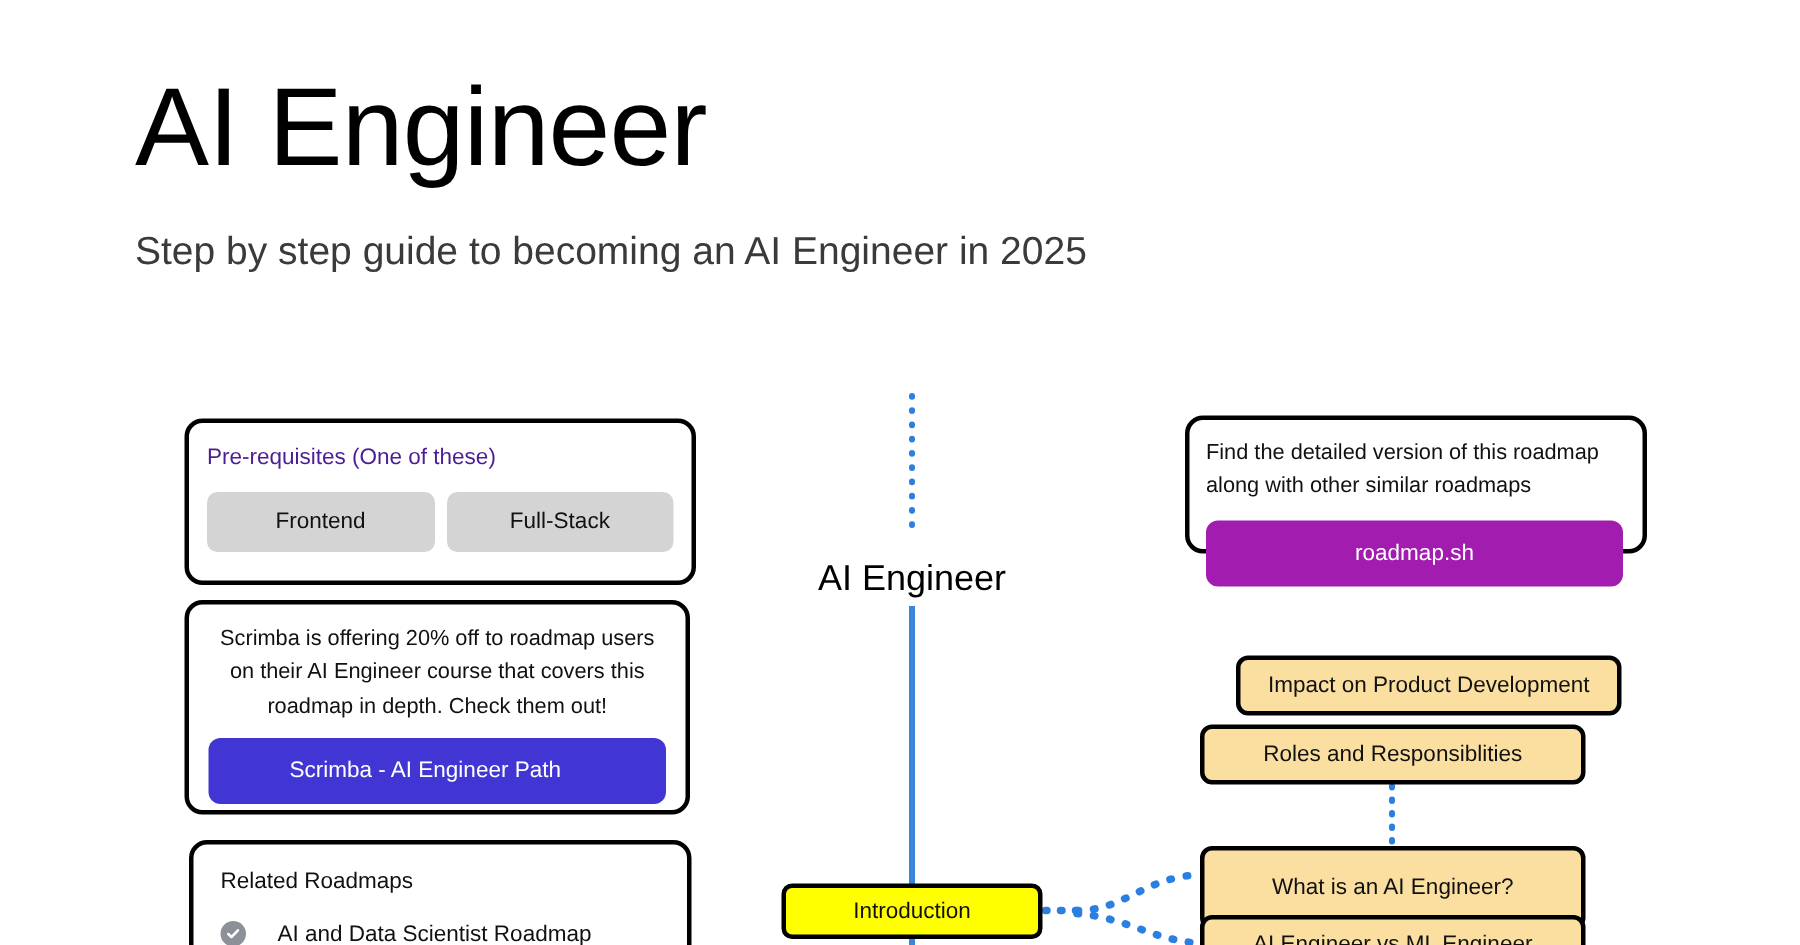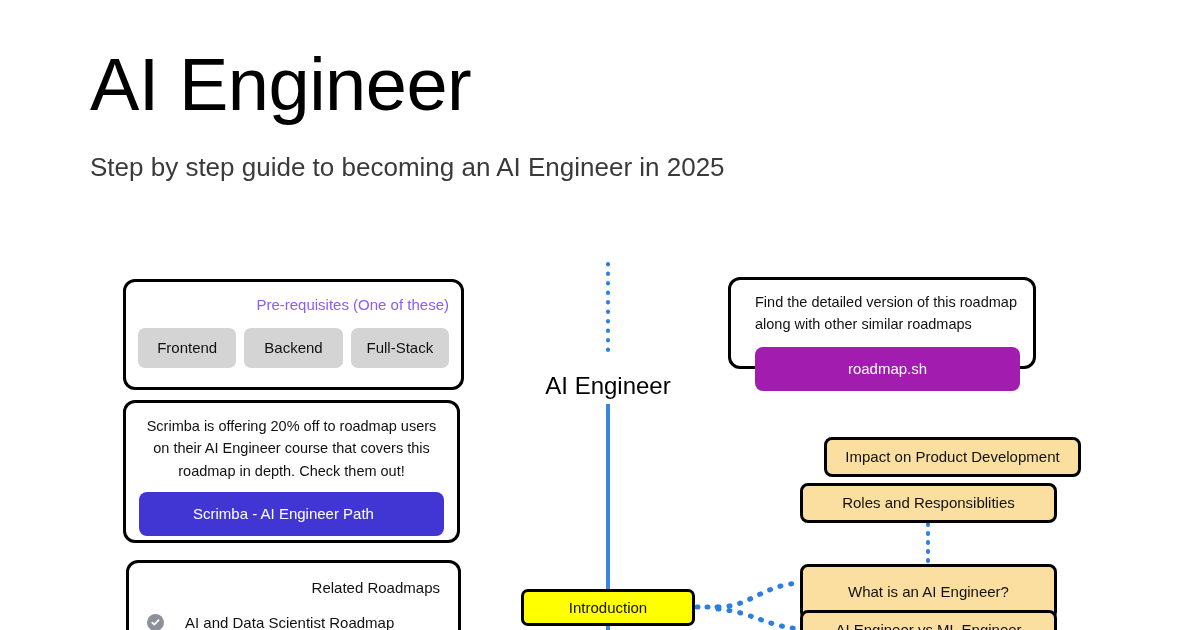--- a/index.html
+++ b/index.html
@@ -68,23 +68,23 @@
 
   
   #prereq-card {
     left: 123px;
     top: 279px;
     width: 341px;
     height: 111px;
     padding: 14px 12px 12px 12px;
   }
   #prereq-title {
-    text-align: right;
-    font-size: 15px;
-    color: #8b5cf6;
+    text-align: left;
+    font-size: 15px;
+    color: #4c1d95;
     line-height: 1.2;
   }
   #prereq-options {
     display: flex;
     gap: 8px;
     margin-top: 14px;
   }
   .prereq-chip {
     flex: 1;
     background: #d4d4d4;
@@ -124,21 +124,20 @@
   #related-card {
     left: 126px;
     top: 560px;
     width: 335px;
     height: 110px;
     padding: 16px 18px 0 18px;
   }
   #related-title {
     font-size: 15px;
     color: #111111;
-    text-align: right;
   }
   .related-item {
     display: flex;
     align-items: center;
     gap: 21px;
     margin-top: 18px;
     font-size: 15px;
     color: #111111;
   }
   .check-badge {
@@ -148,25 +147,25 @@
     background: #8b9099;
     display: inline-flex;
     align-items: center;
     justify-content: center;
     flex: 0 0 auto;
   }
   .check-badge svg { display: block; }
 
   
   #roadmapsh-card {
-    left: 728px;
+    left: 790px;
     top: 277px;
     width: 308px;
     height: 92px;
-    padding: 12px 13px 12px 24px;
+    padding: 12px 13px 12px 11px;
   }
   #roadmapsh-text {
     text-align: left;
     font-size: 14.5px;
     line-height: 1.5;
     color: #111111;
   }
   #roadmapsh-button {
     margin-top: 11px;
     background: #a21caf;
@@ -237,21 +236,20 @@
 
   <div id="header">
     <h1 id="page-title">AI Engineer</h1>
     <p id="page-subtitle">Step by step guide to becoming an AI Engineer in 2025</p>
   </div>
 
   <div id="prereq-card" class="card">
     <div id="prereq-title">Pre-requisites (One of these)</div>
     <div id="prereq-options">
       <div class="prereq-chip">Frontend</div>
-      <div class="prereq-chip">Backend</div>
       <div class="prereq-chip">Full-Stack</div>
     </div>
   </div>
 
   <div id="scrimba-card" class="card">
     <div id="scrimba-text">Scrimba is offering 20% off to roadmap users on their AI Engineer course that covers this roadmap in depth. Check them out!</div>
     <div id="scrimba-button">Scrimba - AI Engineer Path</div>
   </div>
 
   <div id="related-card" class="card">

